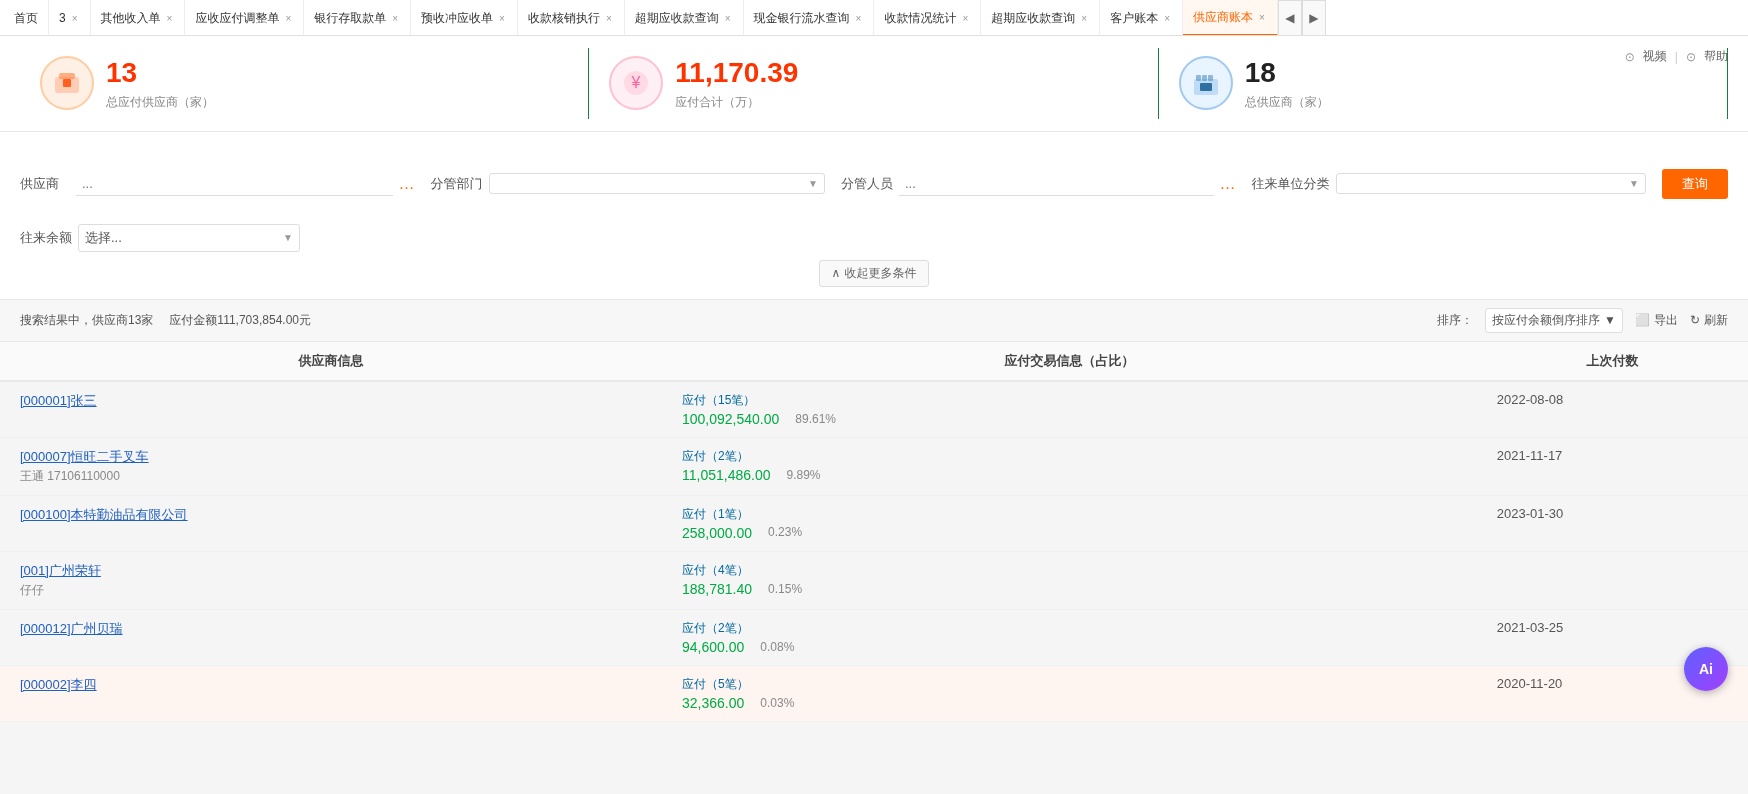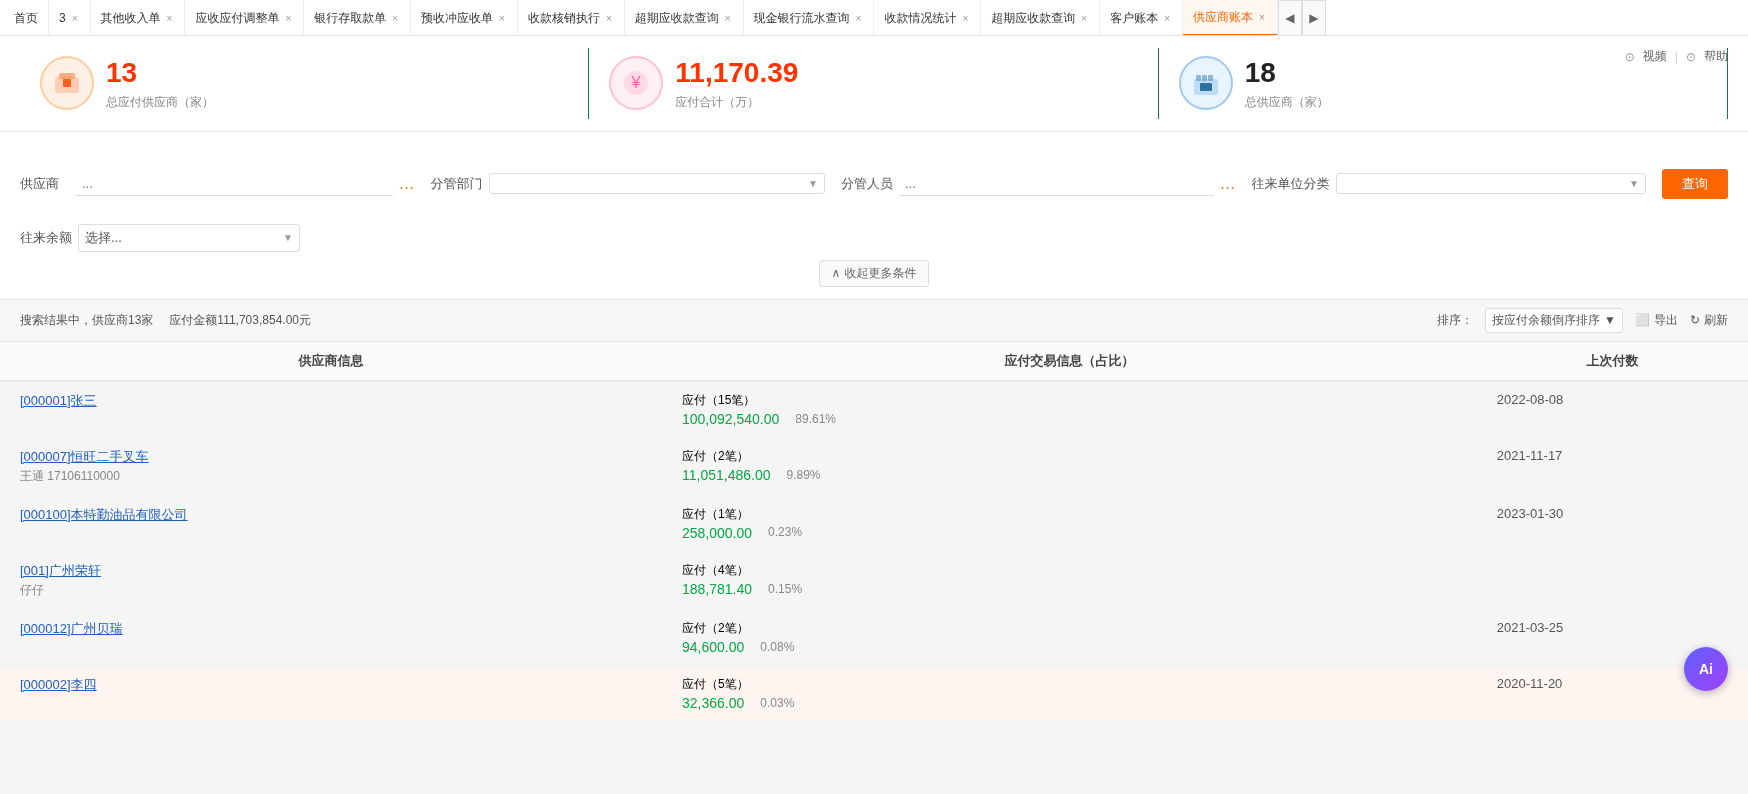--- a/index.html
+++ b/index.html
@@ -245,21 +245,21 @@
     }
     .data-table tr.highlighted td { background: #fff5f0; }
     .supplier-link {
       color: #2060c0;
       text-decoration: underline;
       cursor: pointer;
       font-size: 13px;
     }
     .sub-info { font-size: 12px; color: #888; margin-top: 2px; }
     .amount-green { color: #00aa44; font-size: 14px; font-weight: 500; }
-    .tx-count { font-size: 12px; color: #000000; margin-bottom: 2px; }
+    .tx-count { font-size: 12px; color: #0369a1; margin-bottom: 2px; }
     .percentage { font-size: 12px; color: #888; margin-left: 16px; }
     .date-text { font-size: 13px; color: #555; }
 
     
     ::-webkit-scrollbar { width: 6px; height: 6px; }
     ::-webkit-scrollbar-track { background: #f1f1f1; }
     ::-webkit-scrollbar-thumb { background: #ccc; border-radius: 3px; }
 
     .page-wrapper { display: flex; flex-direction: column; height: 794px; overflow: hidden; }
     .content-area { flex: 1; overflow-y: auto; }

